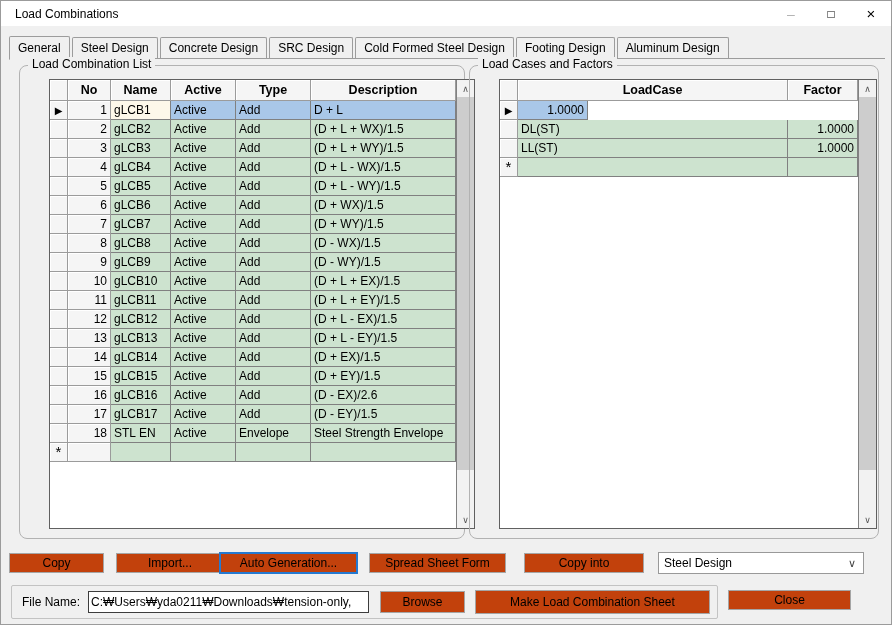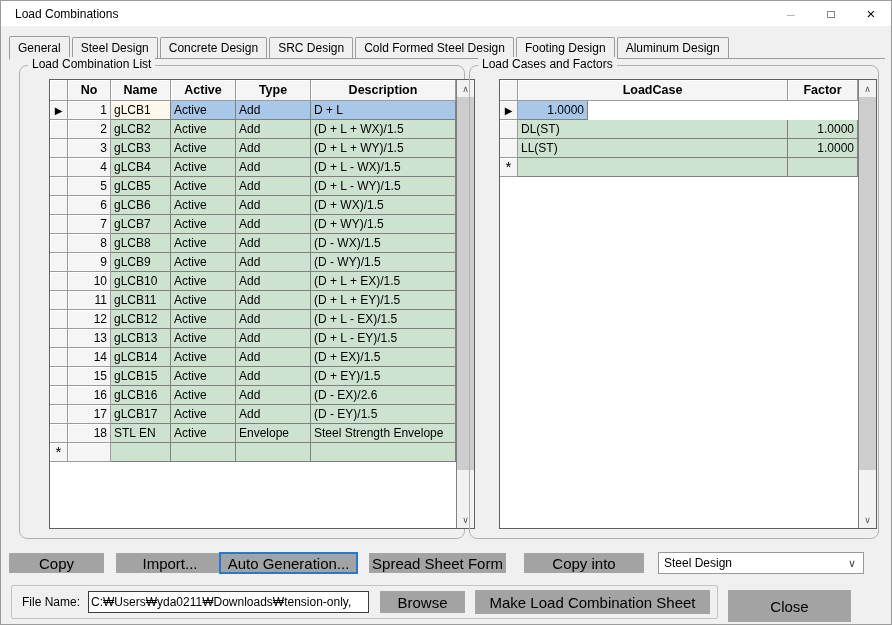--- a/index.html
+++ b/index.html
@@ -56,22 +56,22 @@
   .r0{width:18px;flex:none;}
   .r1{width:270px;flex:none;}
   .r2{width:70px;flex:none;}
   .filler{flex:1;background:#fff;}
   
   .sb{width:17px;flex:none;border-left:1px solid #818181;background:#f2f2f2;display:flex;flex-direction:column;}
   .sb-btn{height:17px;flex:none;display:flex;align-items:center;justify-content:center;font-size:9px;color:#555;}
   .sb-track{flex:1;position:relative;}
   .sb-thumb{position:absolute;left:0;right:0;top:0;height:90%;background:#cdcdcd;}
   
-  .btn{position:absolute;height:20px;background:#a3a3a3;border:1px solid #a5a5a5;
-       display:flex;align-items:center;justify-content:center;font-size:15px;box-sizing:border-box;white-space:nowrap;}
+  .btn{position:absolute;height:20px;background:#c2410c;border:1px solid #a5a5a5;
+       display:flex;align-items:center;justify-content:center;font-size:12px;box-sizing:border-box;white-space:nowrap;}
   .btn.focusblue{border:2px solid #2579d0;height:22px;}
   .dropdown{position:absolute;left:657px;top:551px;width:206px;height:22px;background:#fff;border:1px solid #999;
        box-sizing:border-box;display:flex;align-items:center;}
   .dd-text{padding-left:5px;flex:1;overflow:hidden;white-space:nowrap;}
   .dd-chev{width:22px;text-align:center;color:#444;font-size:11px;}
   .fileframe{position:absolute;left:10px;top:584px;width:707px;height:34px;border:1px solid #c3c3c3;border-radius:2px;box-sizing:border-box;}
   .filelabel{position:absolute;left:10px;top:9px;font-size:12px;white-space:nowrap;}
   .filebox{position:absolute;left:76px;top:5px;width:281px;height:22px;box-sizing:border-box;
        border:1px solid #3c3c3c;background:#fff;font-family:"Liberation Sans","DejaVu Sans",sans-serif;
        font-size:12px;padding:0 2px;overflow:hidden;}
@@ -323,13 +323,13 @@
   <div class="dd-text">Steel Design</div>
   <div class="dd-chev">∨</div>
 </div>
 
 <div class="fileframe">
   <div class="filelabel">File Name:</div>
   <input class="filebox" type="text" value="C:₩Users₩yda0211₩Downloads₩tension-only," style="">
   <div class="btn" style="left:368px;top:5px;width:85px;height:22px;">Browse</div>
   <div class="btn" style="left:463px;top:4px;width:235px;height:24px;">Make Load Combination Sheet</div>
 </div>
-<div class="btn" style="left:727px;top:589px;width:123px;height:32px;">Close</div>
+<div class="btn" style="left:727px;top:589px;width:123px;height:20px;">Close</div>
 
 </body></html>

